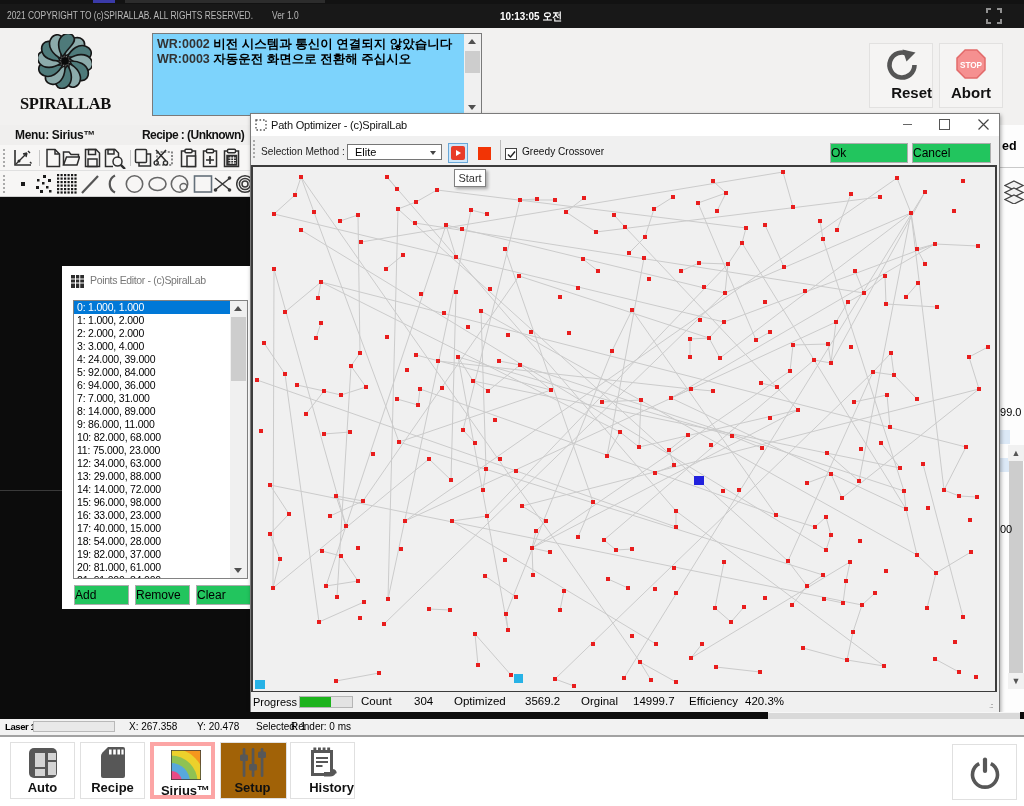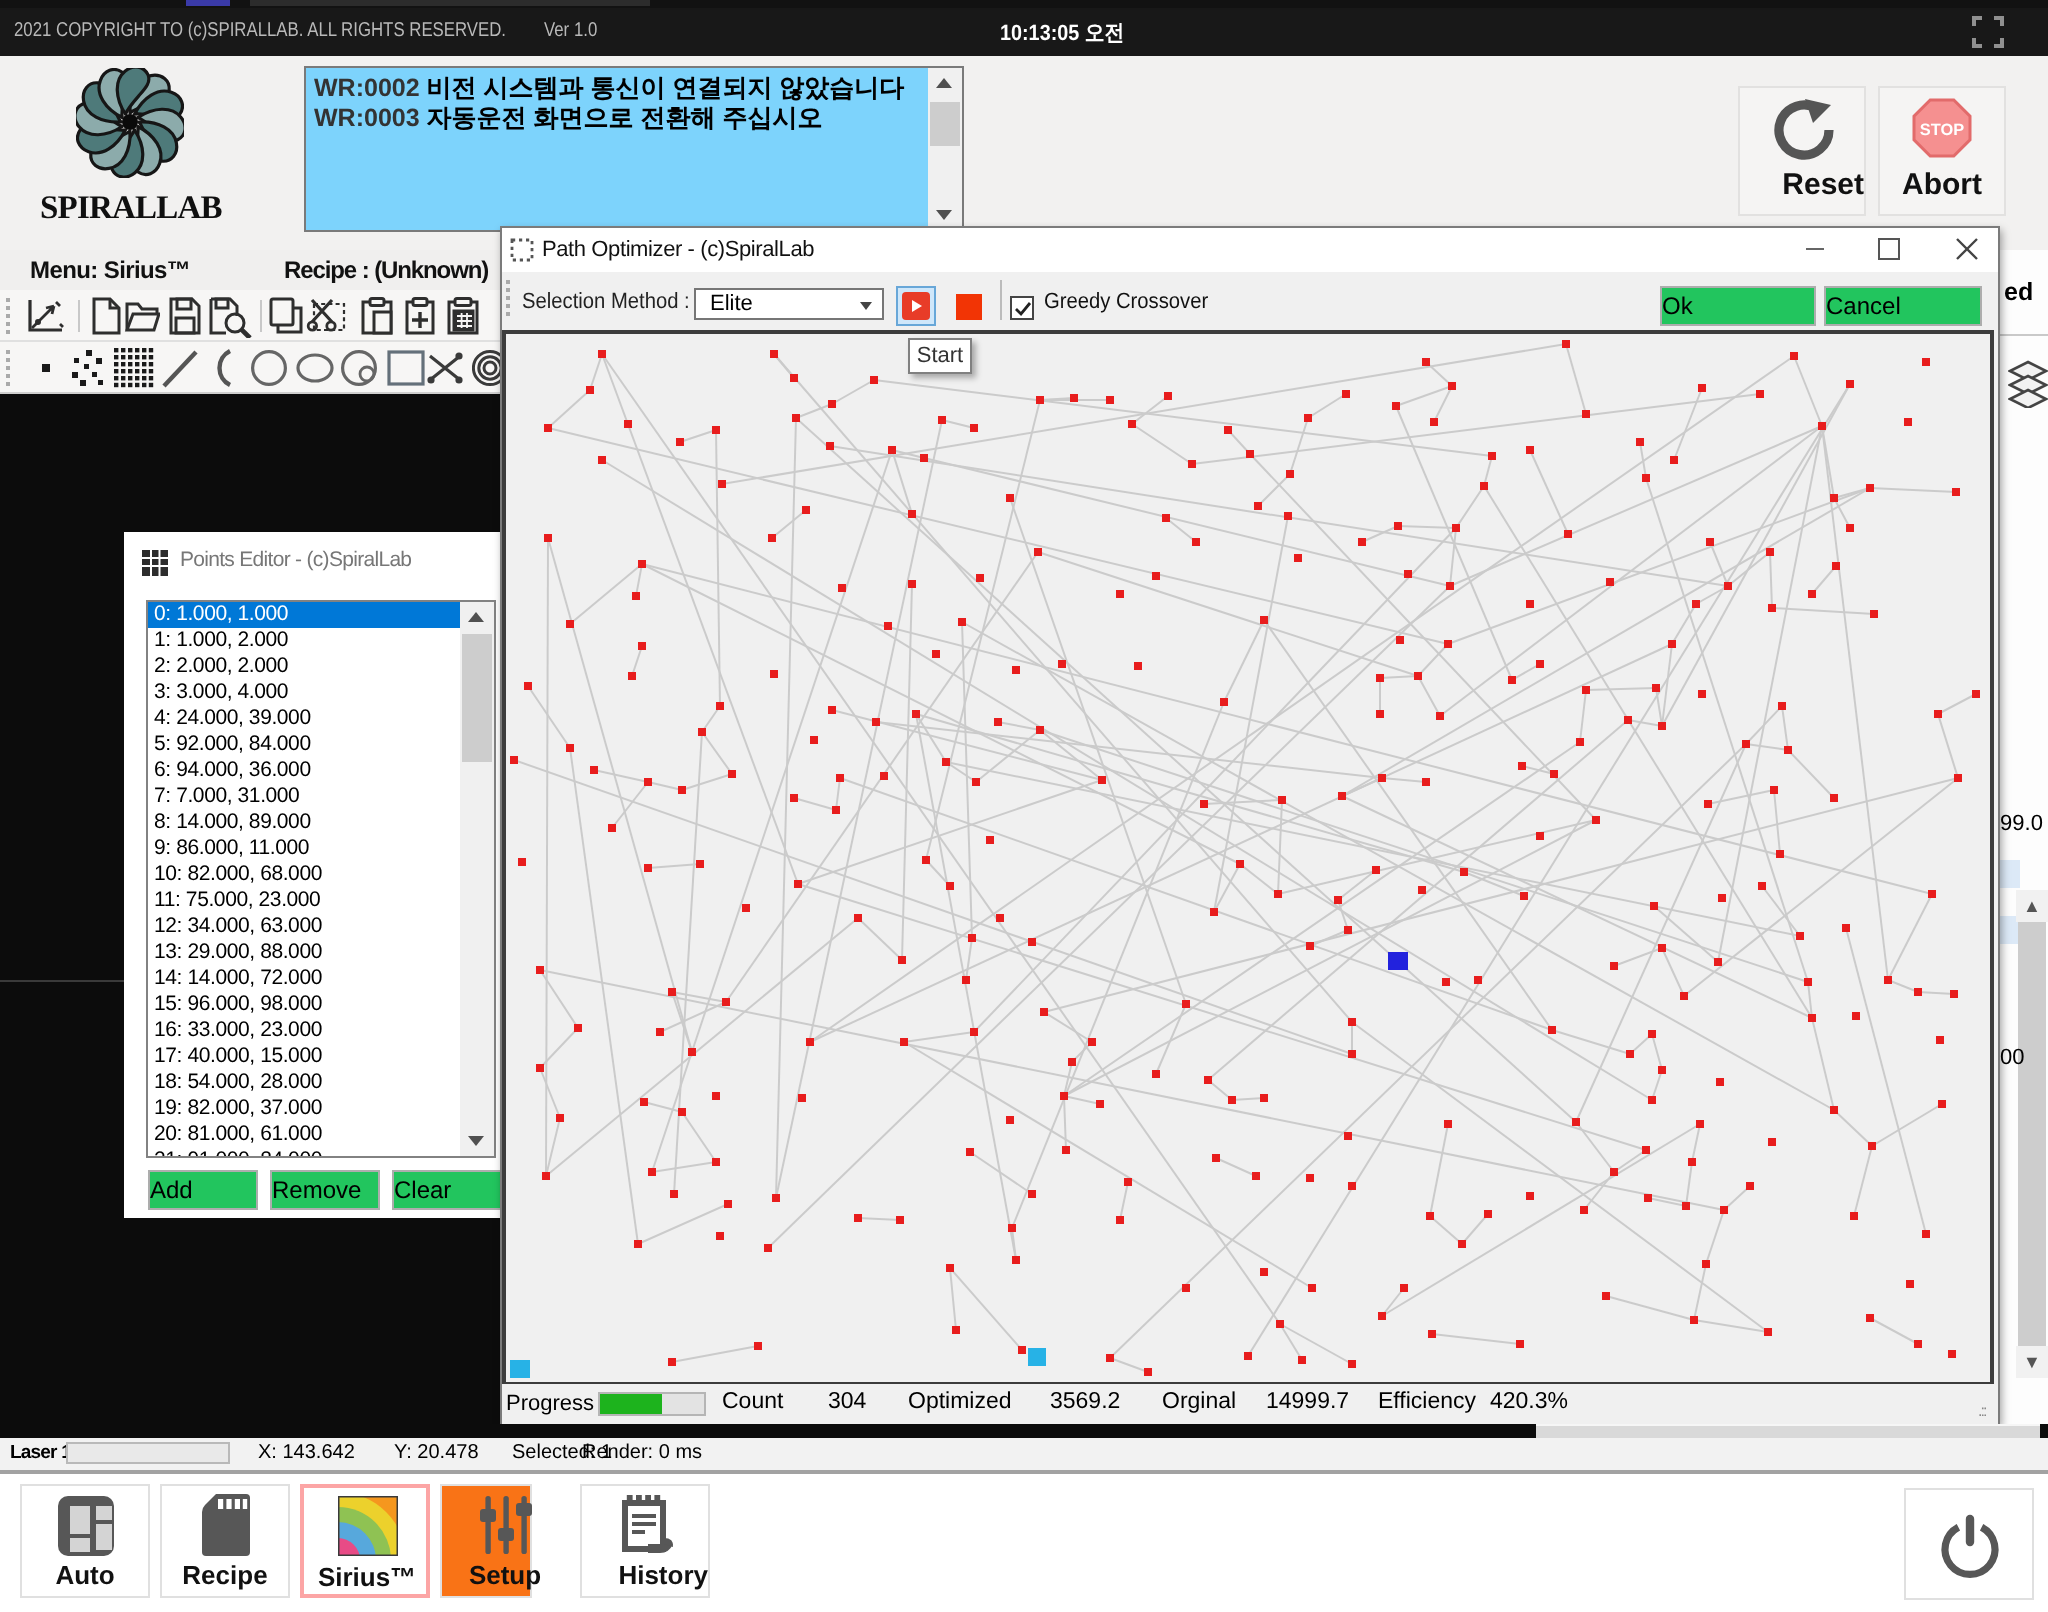--- a/index.html
+++ b/index.html
@@ -891,21 +891,21 @@
  <div class="abs" style="left:494px;top:3px;font-size:11.5px;color:#000">420.3%</div>
  <div class="abs" style="left:738px;top:9px;font-size:8px;color:#888;letter-spacing:-1px">.::</div>
 </div>
 
 <div class="abs" style="left:0;top:712px;width:1024px;height:7px;background:#0c0c0c">
  <div class="abs" style="left:768px;top:0;width:252px;height:7px;background:#d9d9d9;border-top:1px solid #f6f6f6"></div>
 </div>
 <div class="abs" style="left:0;top:719px;width:1024px;height:16px;background:#f2f2f2">
  <div class="abs" style="left:5px;top:2px;font-size:9.5px;letter-spacing:-0.4px;font-weight:bold;color:#000">Laser 1</div>
  <div class="abs" style="left:33px;top:2px;width:82px;height:11px;background:#e9e9e9;border:1px solid #b9b9b9"></div>
- <div class="abs" style="left:129px;top:2px;font-size:10px;color:#000">X: 143.642</div>
+ <div class="abs" style="left:129px;top:2px;font-size:10px;color:#000">X: 267.358</div>
  <div class="abs" style="left:197px;top:2px;font-size:10px;color:#000">Y: 20.478</div>
  <div class="abs" style="left:256px;top:2px;font-size:10px;color:#000">Selected: 1</div>
  <div class="abs" style="left:291px;top:2px;font-size:10px;color:#000">Render: 0 ms</div>
 </div>
 <div class="abs" style="left:0;top:735px;width:1024px;height:2px;background:#a2a2a2"></div>
 
 <div class="abs" style="left:0;top:737px;width:1024px;height:69px;background:#fff"></div>
 <div class="abs" style="left:10px;top:742px;width:65px;height:57px;background:#fff;border:1px solid #e0e0e0">
  <svg class="abs" style="left:18px;top:5px" width="28" height="30" viewBox="0 0 28 30">
       <rect x="0" y="0" width="28" height="30" rx="5" fill="#575757"></rect>
@@ -923,39 +923,39 @@
       <path d="M7 0 H22 Q24 0 24 2 V29 Q24 31 22 31 H2 Q0 31 0 29 V9 Q0 7 1.5 5.5 Z" fill="#575757"></path>
       <g fill="#fff">
         <rect x="8" y="2.5" width="2.6" height="5"></rect>
         <rect x="12.2" y="2.5" width="2.6" height="5"></rect>
         <rect x="16.4" y="2.5" width="2.6" height="5"></rect>
         <rect x="20.4" y="2.5" width="2.2" height="5"></rect>
       </g>
     </svg>
  <div class="abs" style="left:0;top:37px;width:63px;text-align:center;font-size:13px;font-weight:bold;color:#111">Recipe</div>
 </div>
-<div class="abs" style="left:150px;top:742px;width:65px;height:57px;background:#fff;border:2px solid #fca5a5">
+<div class="abs" style="left:150px;top:742px;width:65px;height:57px;background:#fff;border:4px solid #fca5a5">
  <svg class="abs" style="left:17px;top:4px" width="30" height="30" viewBox="0 0 30 30">
   <defs>
         <clipPath id="sq">
           <rect x="0" y="0" width="30" height="30"></rect>
         </clipPath>
       </defs>
       <g clip-path="url(#sq)">
         <rect x="0" y="0" width="30" height="30" fill="#f5971e"></rect>
         <circle cx="0" cy="32" r="34" fill="#ecd12c"></circle>
         <circle cx="0" cy="32" r="26.5" fill="#8fc253"></circle>
         <circle cx="0" cy="32" r="19" fill="#57a8dc"></circle>
         <circle cx="0" cy="32" r="11" fill="#e84b86"></circle>
         <rect x="0" y="0" width="30" height="30" fill="none" stroke="#3a3a3a" stroke-width="1.5"></rect>
       </g>
  </svg>
  <div class="abs" style="left:0;top:37px;width:63px;text-align:center;font-size:13px;font-weight:bold;color:#111">Sirius™</div>
 </div>
-<div class="abs" style="left:220px;top:742px;width:46px;height:57px;background:#f97316;border:1px solid #e0e0e0">
+<div class="abs" style="left:220px;top:742px;width:67px;height:57px;background:#a16207;border:1px solid #e0e0e0">
  <svg class="abs" style="left:18px;top:4px" width="28" height="31" viewBox="0 0 28 31" fill="#575757">
       <rect x="3.7" y="1" width="2.7" height="29" rx="1.3"></rect>
       <rect x="12.7" y="1" width="2.7" height="29" rx="1.3"></rect>
       <rect x="21.7" y="1" width="2.7" height="29" rx="1.3"></rect>
       <rect x="1" y="7.5" width="8" height="6.5" rx="1.5"></rect>
       <rect x="10" y="17" width="8" height="6.5" rx="1.5"></rect>
       <rect x="19" y="4.5" width="8" height="6.5" rx="1.5"></rect>
     </svg>
  <div class="abs" style="left:0;top:37px;width:63px;text-align:center;font-size:13px;font-weight:bold;color:#111">Setup</div>
 </div>

